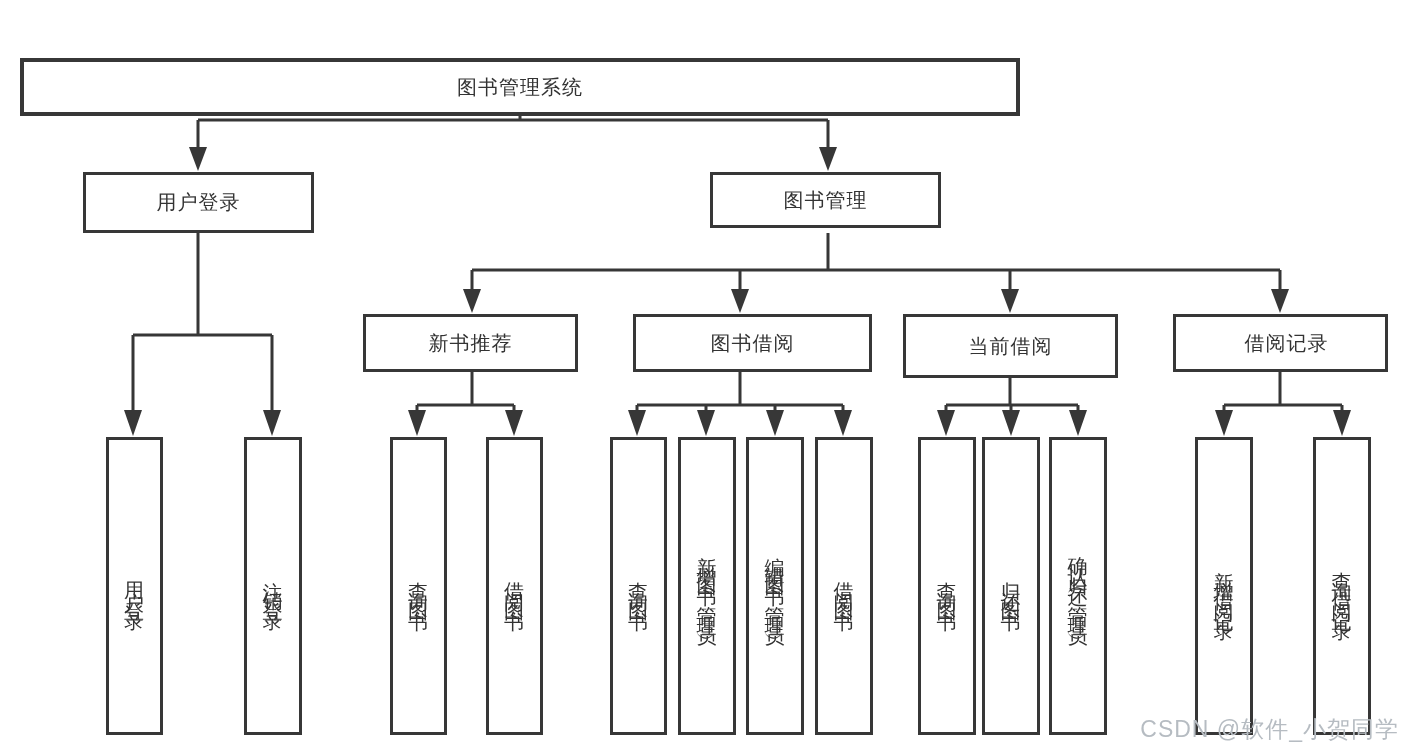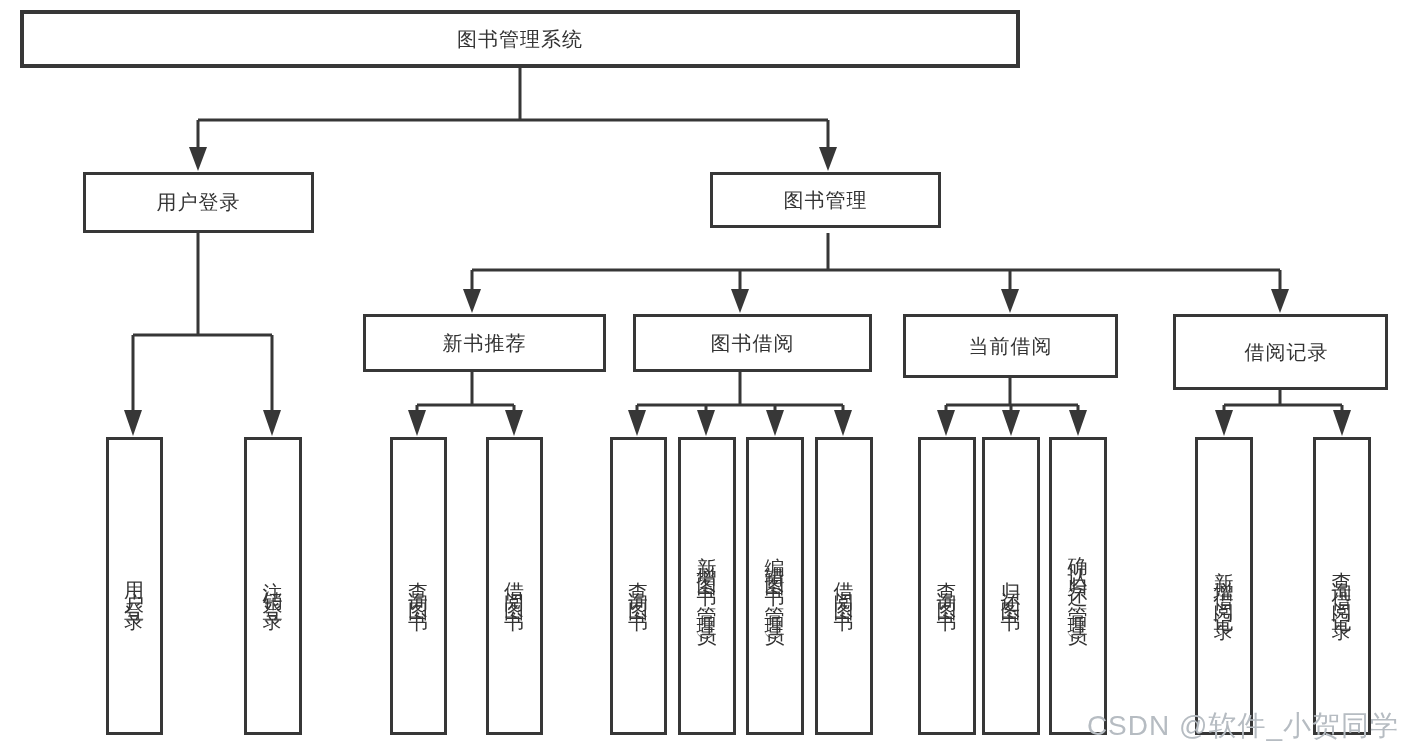--- a/index.html
+++ b/index.html
@@ -14,21 +14,21 @@
   }
   .node {
     position: absolute;
     box-sizing: border-box;
     background: #ffffff;
     border: 3px solid #373737;
     display: flex;
     align-items: center;
     justify-content: center;
   }
-  .node.root { border-width: 4px; }
+  .node.root { border-width: 4px; margin-top: 48px; }
   .hlabel {
     font-size: 20px;
     letter-spacing: 1px;
     white-space: nowrap;
     color: #333333;
   }
   .vlabel {
     writing-mode: vertical-rl;
     text-orientation: mixed;
     font-size: 20px;
@@ -42,21 +42,21 @@
     left: 0; top: 0;
     width: 1405px; height: 747px;
     pointer-events: none;
   }
   svg.wires path { stroke: #373737; stroke-width: 3; fill: none; }
   svg.wires polygon { fill: #373737; stroke: none; }
   .watermark {
     position: absolute;
     right: 6px;
     bottom: 2px;
-    font-size: 28px;
+    font-size: 23px;
     color: #b6bcc2;
     letter-spacing: 1px;
     white-space: nowrap;
   }
 </style>
 </head>
 <body>
 
 <div class="stage">
 
@@ -100,30 +100,30 @@
     <span class="hlabel">图书管理系统</span>
   </div>
 
   <div class="node" style="left:83px; top:172px; width:231px; height:61px;">
     <span class="hlabel">用户登录</span>
   </div>
   <div class="node" style="left:710px; top:172px; width:231px; height:56px;">
     <span class="hlabel">图书管理</span>
   </div>
 
-  <div class="node" style="left:363px; top:314px; width:243px; height:58px;align-items:center;">
+  <div class="node" style="left:363px; top:314px; width:215px; height:58px;align-items:center;">
     <span class="hlabel">新书推荐</span>
   </div>
   <div class="node" style="left:633px; top:314px; width:239px; height:58px;">
     <span class="hlabel">图书借阅</span>
   </div>
   <div class="node" style="left:903px; top:314px; width:215px; height:64px;">
     <span class="hlabel">当前借阅</span>
   </div>
-  <div class="node" style="left:1173px; top:314px; width:215px; height:76px;padding-left:12px;">
+  <div class="node" style="left:1173px; top:314px; width:215px; height:58px;padding-left:12px;">
     <span class="hlabel">借阅记录</span>
   </div>
 
   <div class="node" style="left:106px; top:437px; width:57px; height:298px;">
     <span class="vlabel">用户登录</span>
   </div>
   <div class="node" style="left:244px; top:437px; width:58px; height:298px;">
     <span class="vlabel">注销登录</span>
   </div>
 

